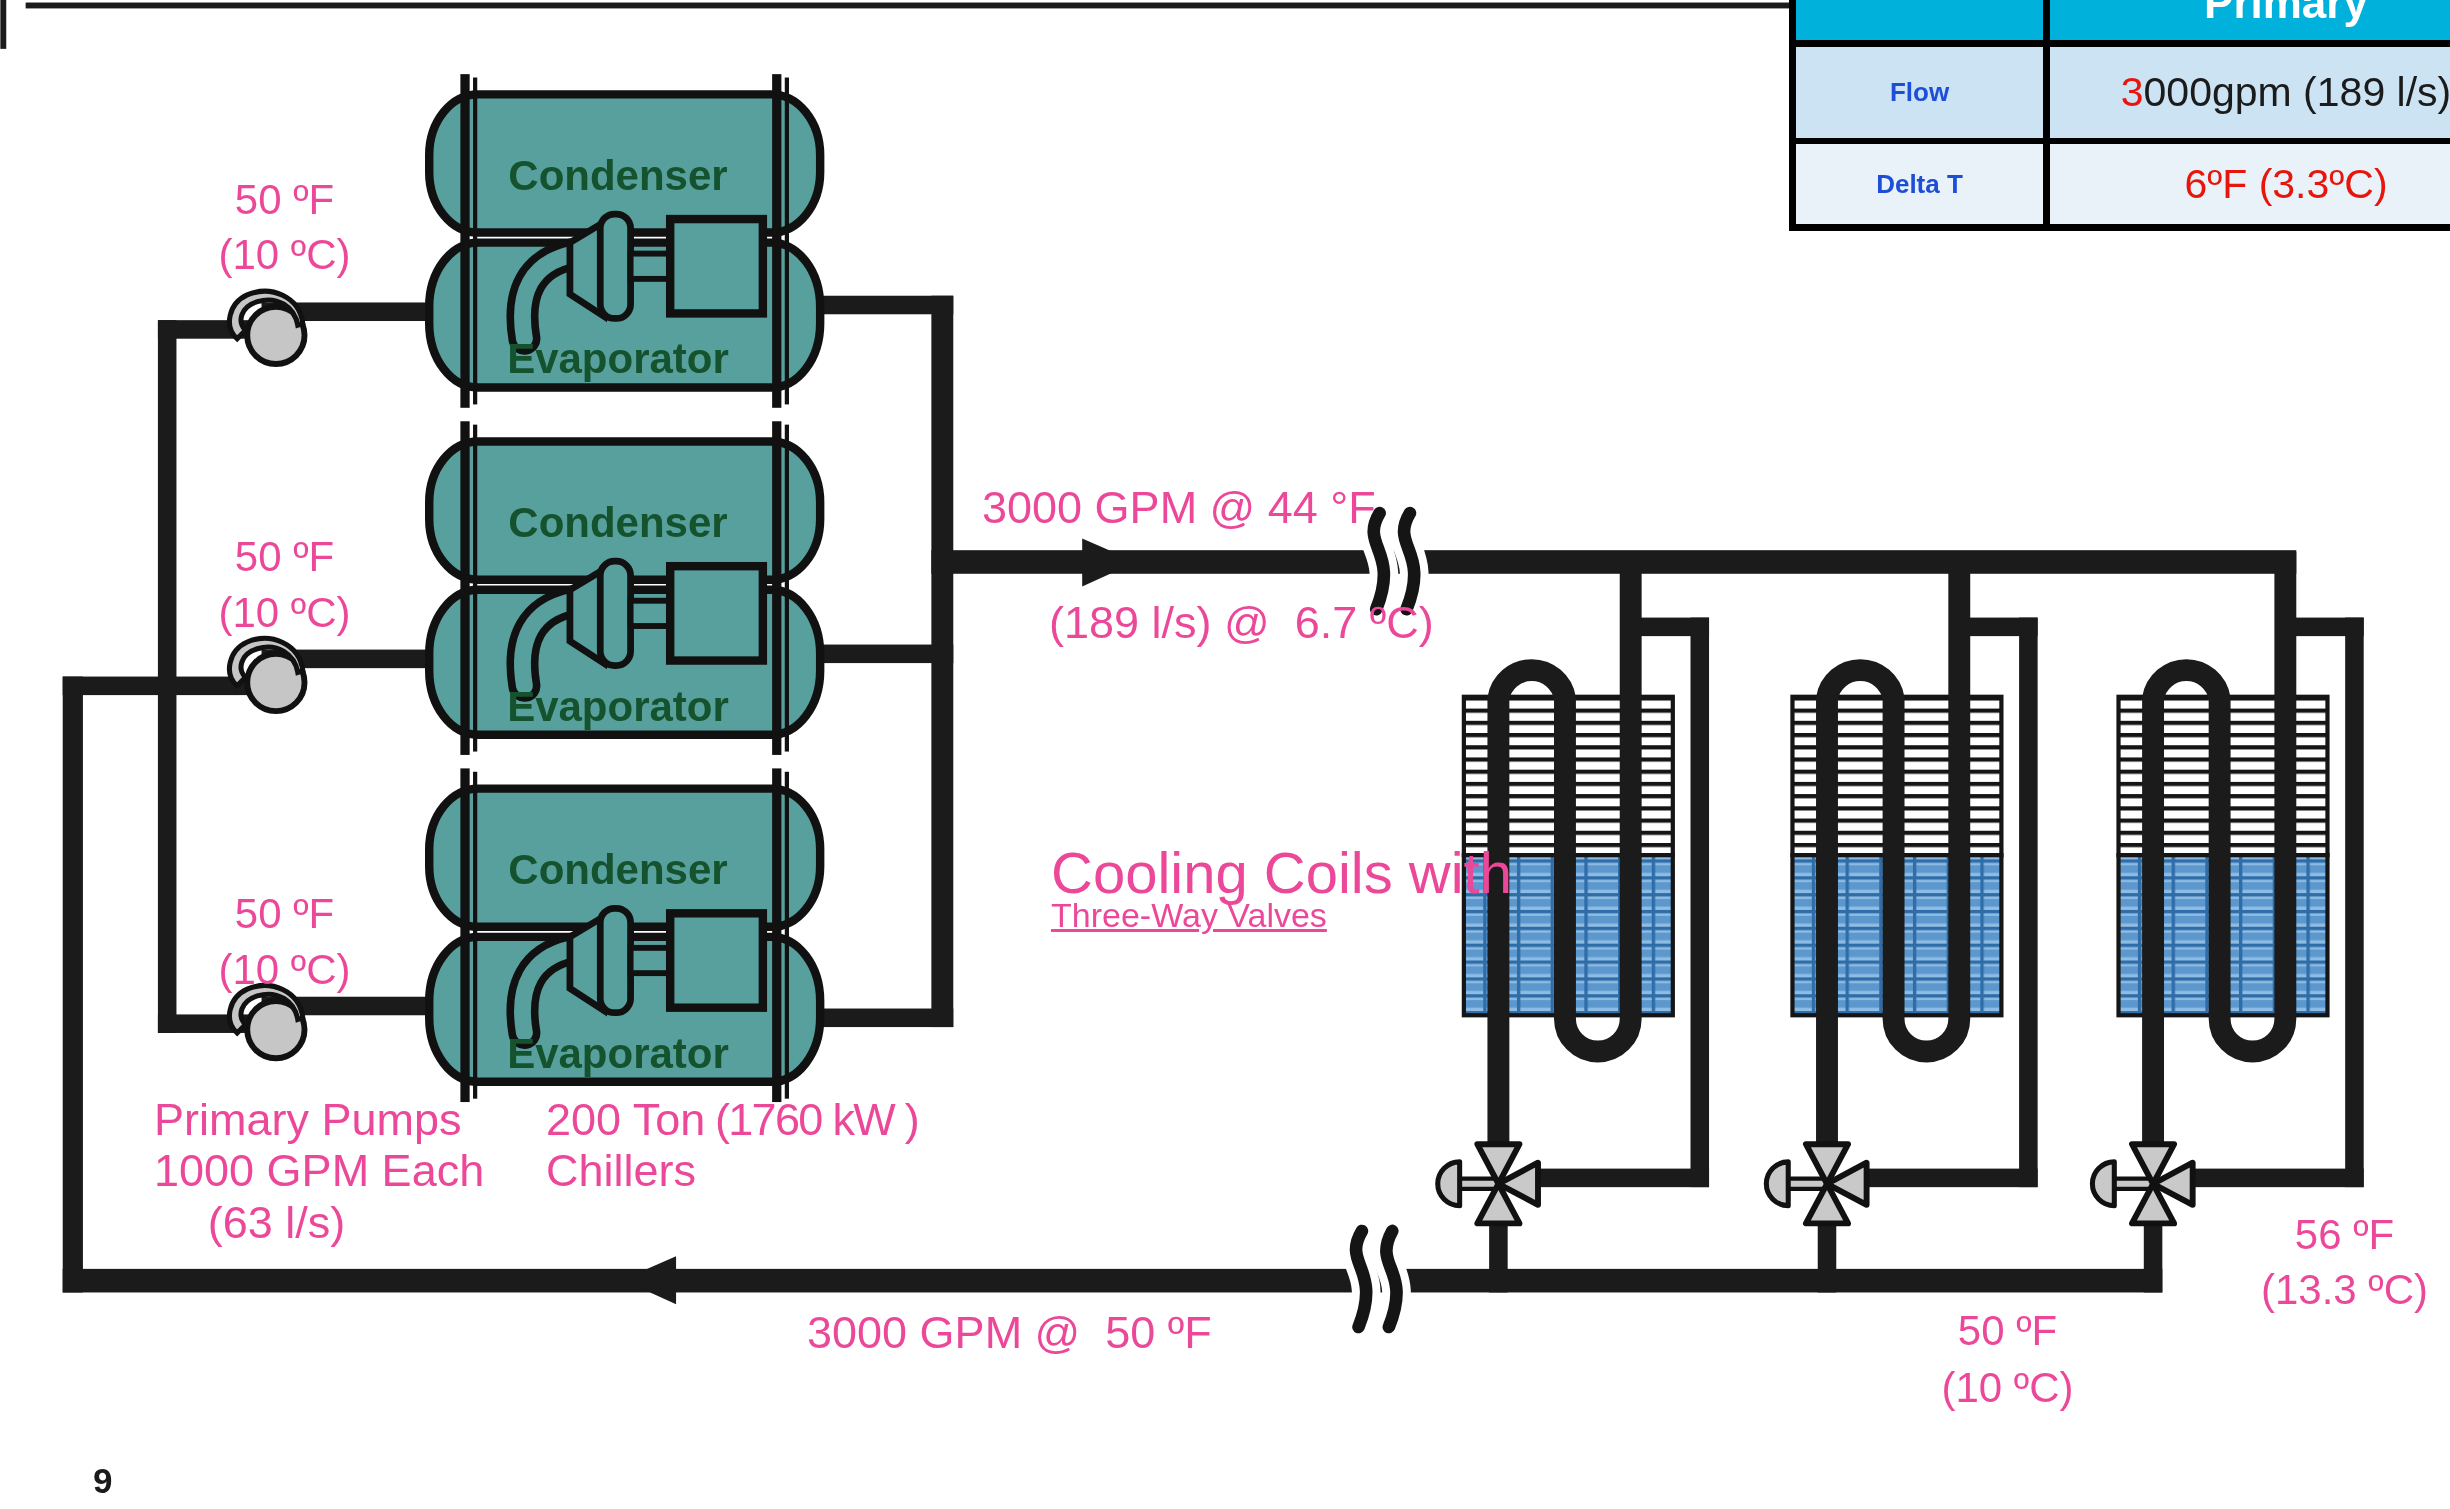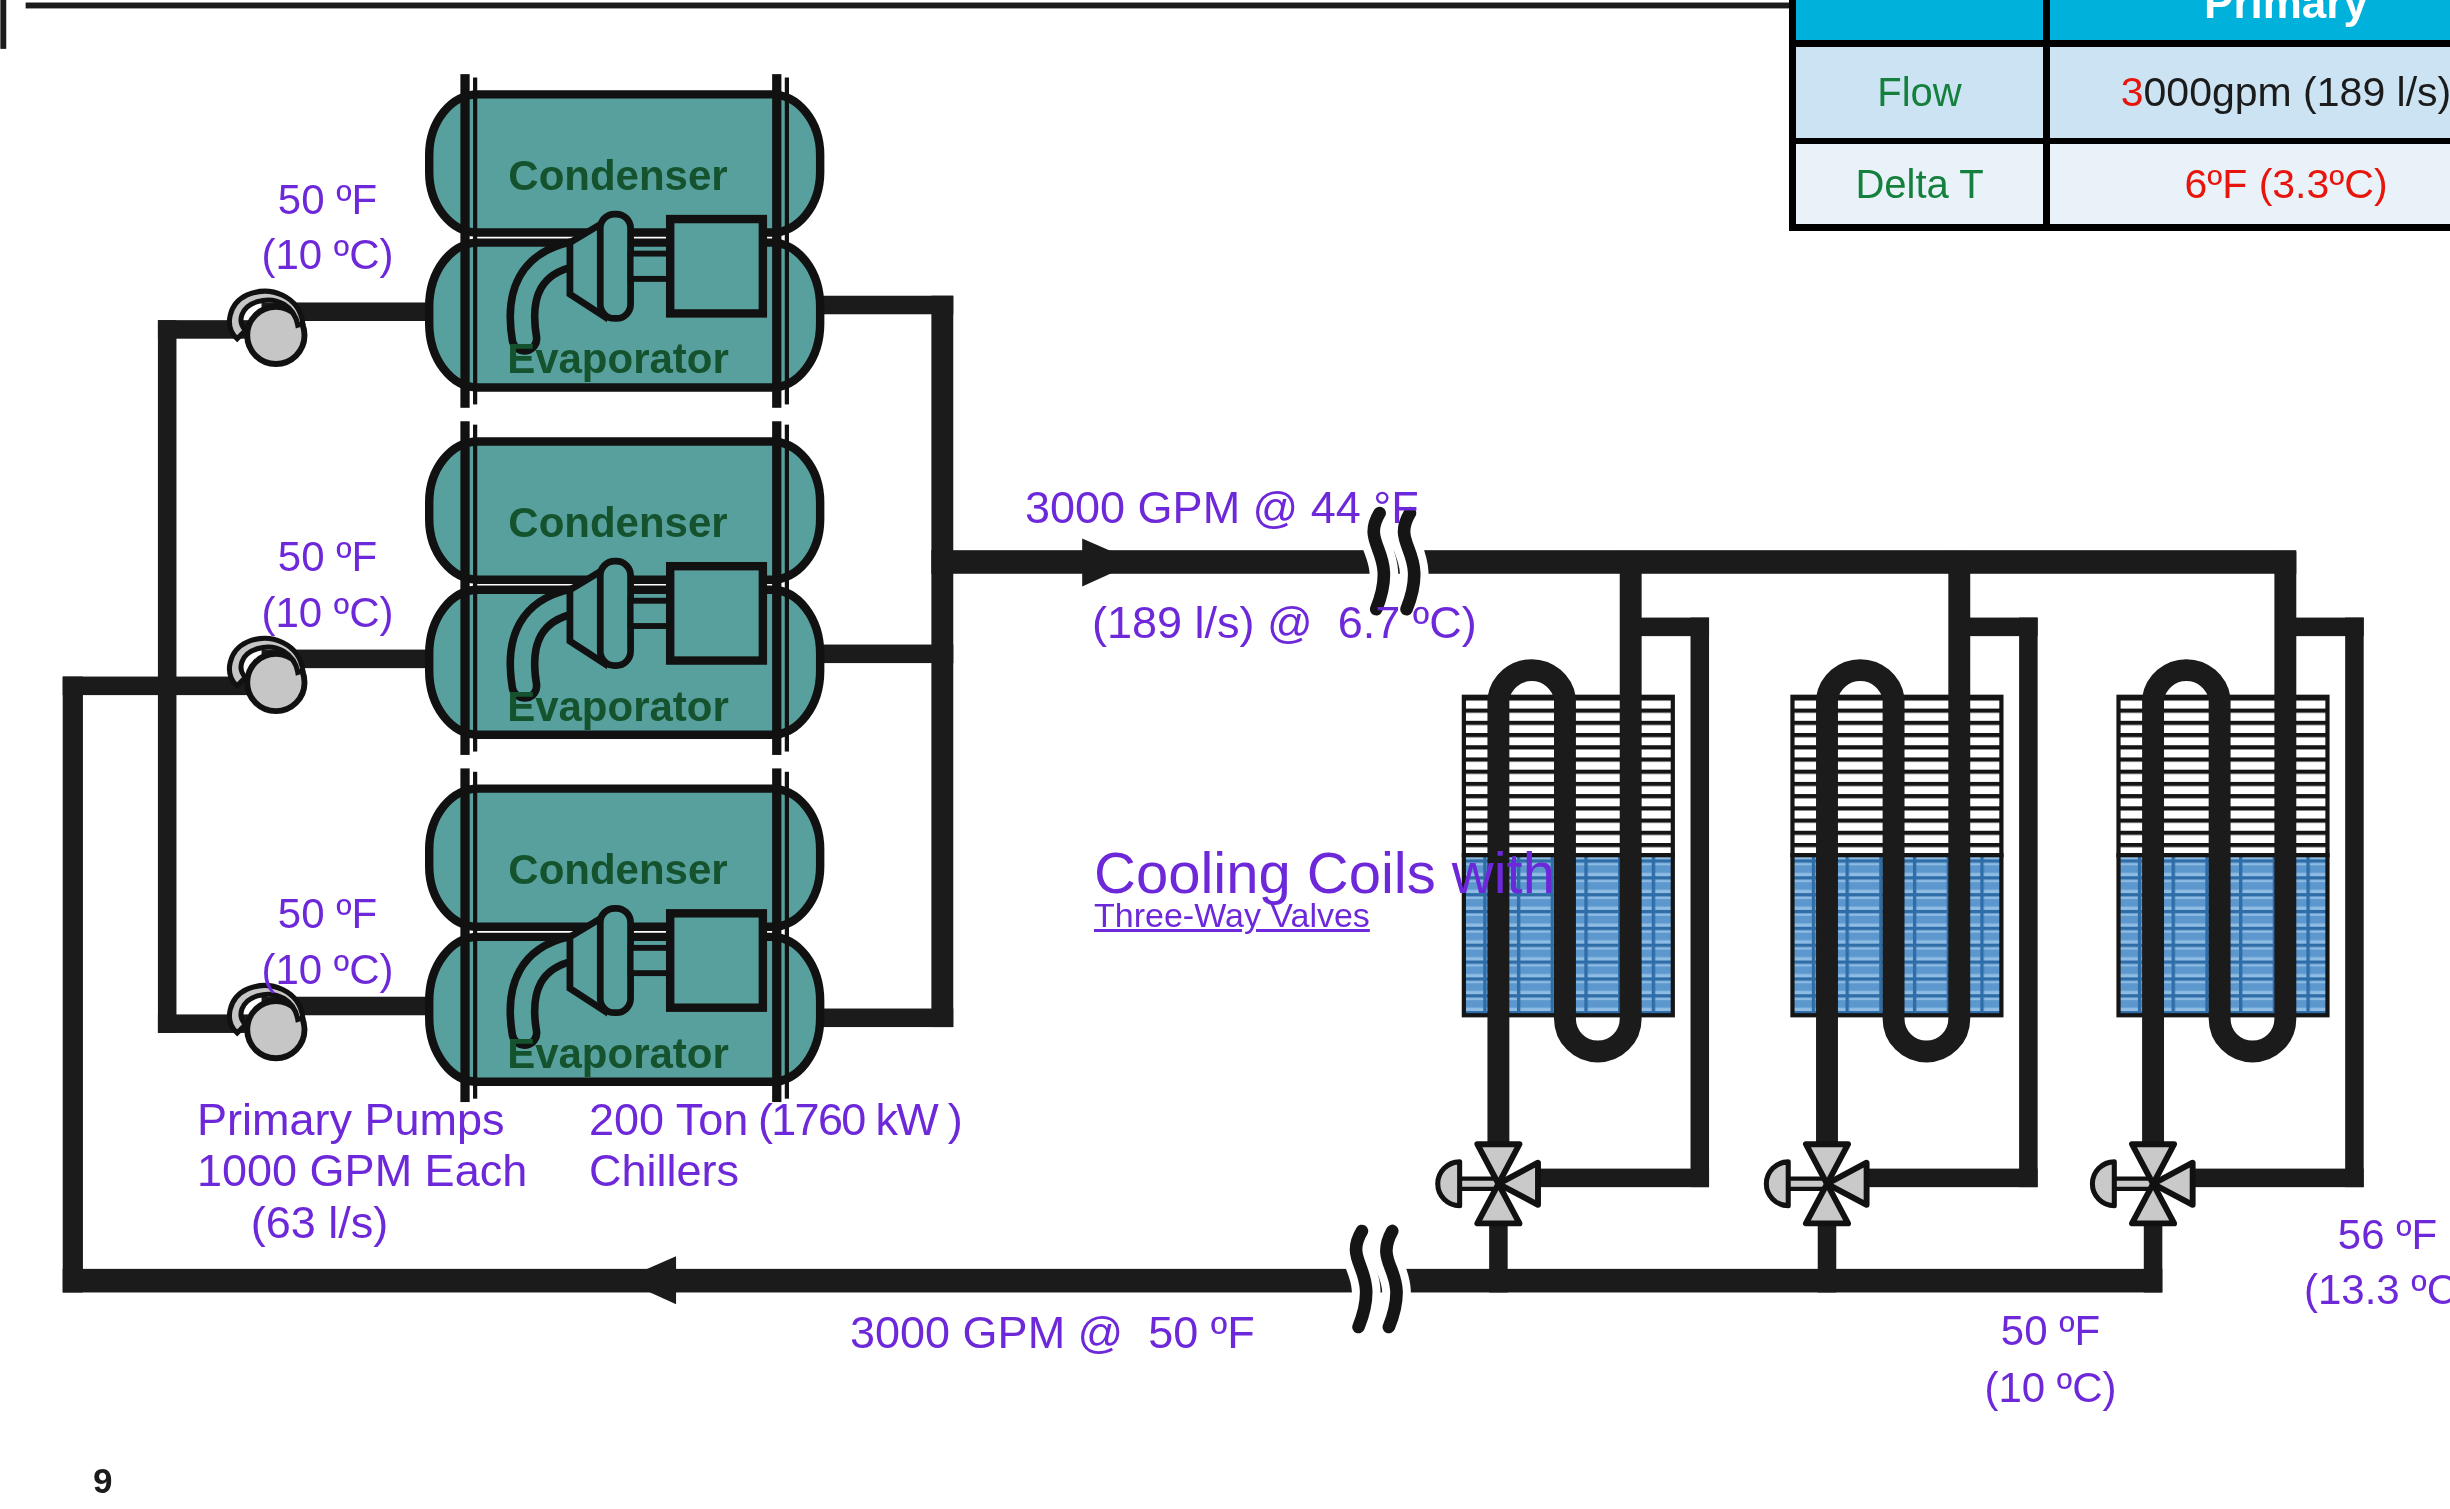--- a/index.html
+++ b/index.html
@@ -1,35 +1,35 @@
 <!DOCTYPE html>
 <html style="--teal: #58A09D; --pipe: #1b1b1b; --pump_gray: #C6C6C6; --valve_gray: #C9C9C9; --coil_blue: #4384C2; --table_header: #00B1DB; --table_row1: #CBE3F2; --table_row2: #E9F2F9; --red: #E8150D;font-size:13.5px"><head>
 <meta charset="utf-8">
 <style>
   html,body{margin:0;padding:0;background:#fff;}
   #canvas{position:relative;width:2450px;height:1509px;background:#fff;overflow:hidden;
           font-family:"Liberation Sans", sans-serif;color:#1b1b1b;}
   #diagram{position:absolute;left:0;top:0;}
-  .label{position:absolute;white-space:pre;color:#6d28d9;font-size:45px;line-height:1.0;margin-left:43px;}
+  .label{position:absolute;white-space:pre;color:#ec4899;font-size:45px;line-height:1.0;}
   .label.center{text-align:center;}
   .vessel-label{position:absolute;width:354px;text-align:center;color:#14532d;
                 font-weight:bold;font-size:42px;white-space:pre;}
   .kw{letter-spacing:-1.7px;}
   .pagenum{position:absolute;font-weight:bold;font-size:35px;}
   
   #spec-table{position:absolute;left:1789px;top:-34px;border-left:7.6px solid #000;border-bottom:7.6px solid #000;}
   .trow{display:flex;}
   .tcell{display:flex;align-items:center;justify-content:center;white-space:pre;}
   .tc1{width:247px;border-right:7.6px solid #000;}
   .tc2{width:472px;}
   .thead{height:74px;background:var(--table_header,#00B1DB);}
   .thead .tcell{color:#fff;font-weight:bold;font-size:44px;}
   .trow1{height:91px;background:var(--table_row1,#CBE3F2);border-top:7.6px solid #000;}
   .trow2{height:80px;background:var(--table_row2,#E9F2F9);border-top:6.7px solid #000;}
-  .tlabel{font-weight:normal;font-size:40px;color:#15803d;}
+  .tlabel{font-weight:bold;font-size:26px;color:#1d4ed8;}
   .tvalue{font-size:41px;color:#1b1b1b;}
   .red{color:var(--red,#E8150D);}
   
   .pipe{fill:#1b1b1b;}
   .pipe-stroke{stroke:#1b1b1b;fill:none;}
   .teal{fill:var(--teal,#58A09D);stroke:#111;}
   .grayfill{fill:var(--pump_gray,#C6C6C6);stroke:#111;}
   .valvefill{fill:var(--valve_gray,#C9C9C9);stroke:#111;stroke-linejoin:round;}
 </style>
 </head>

